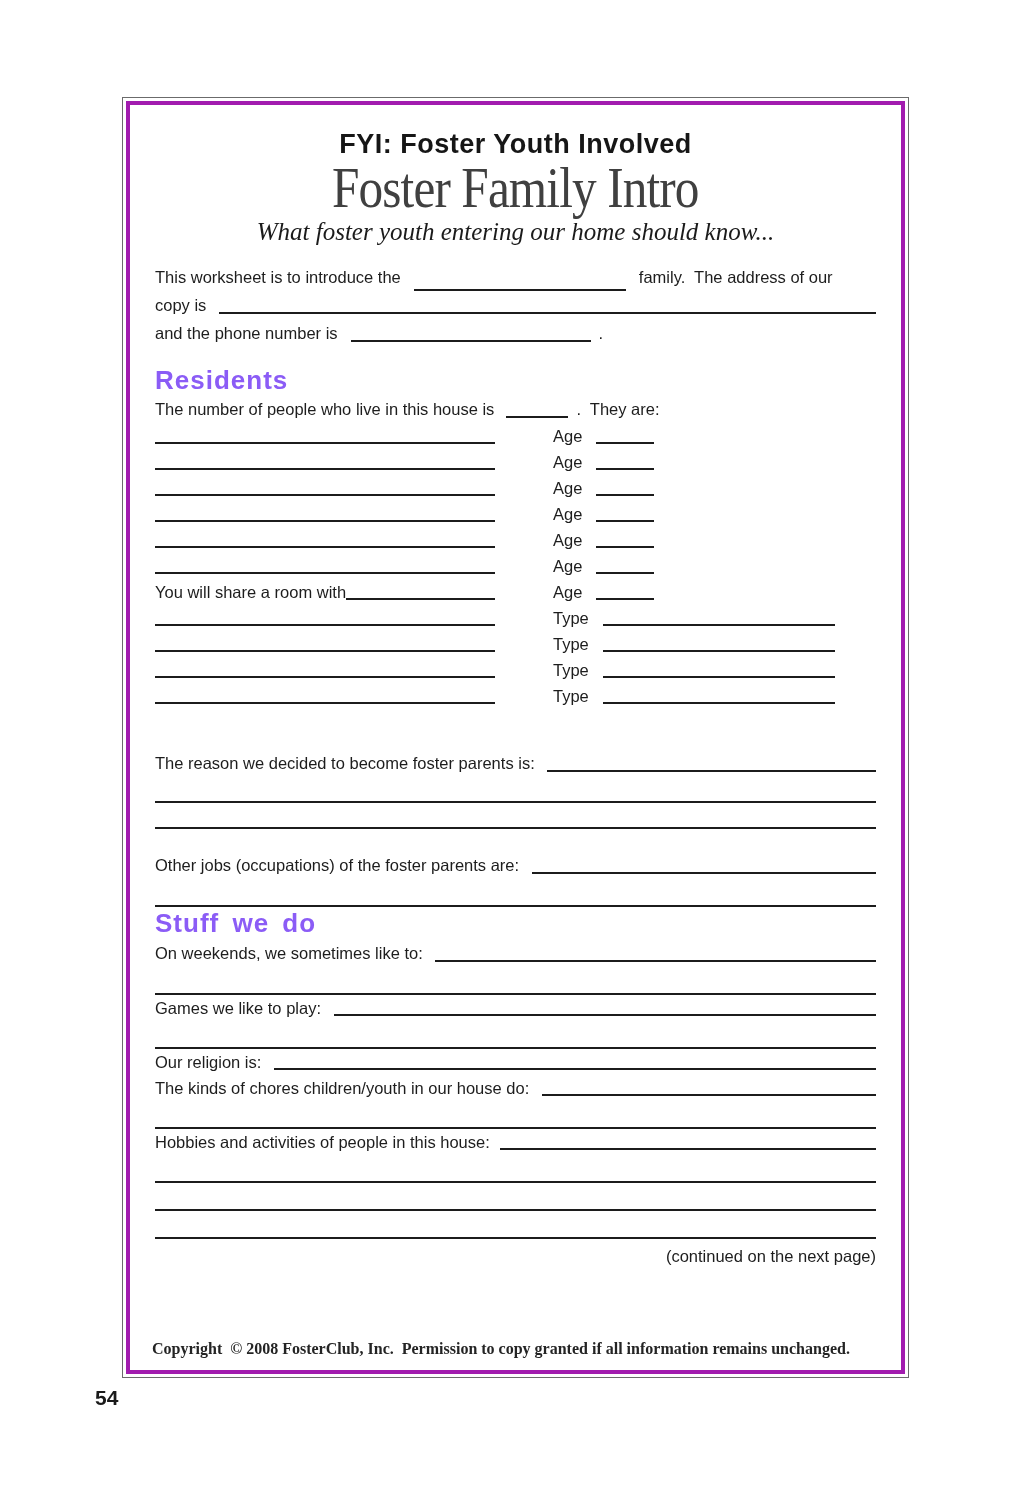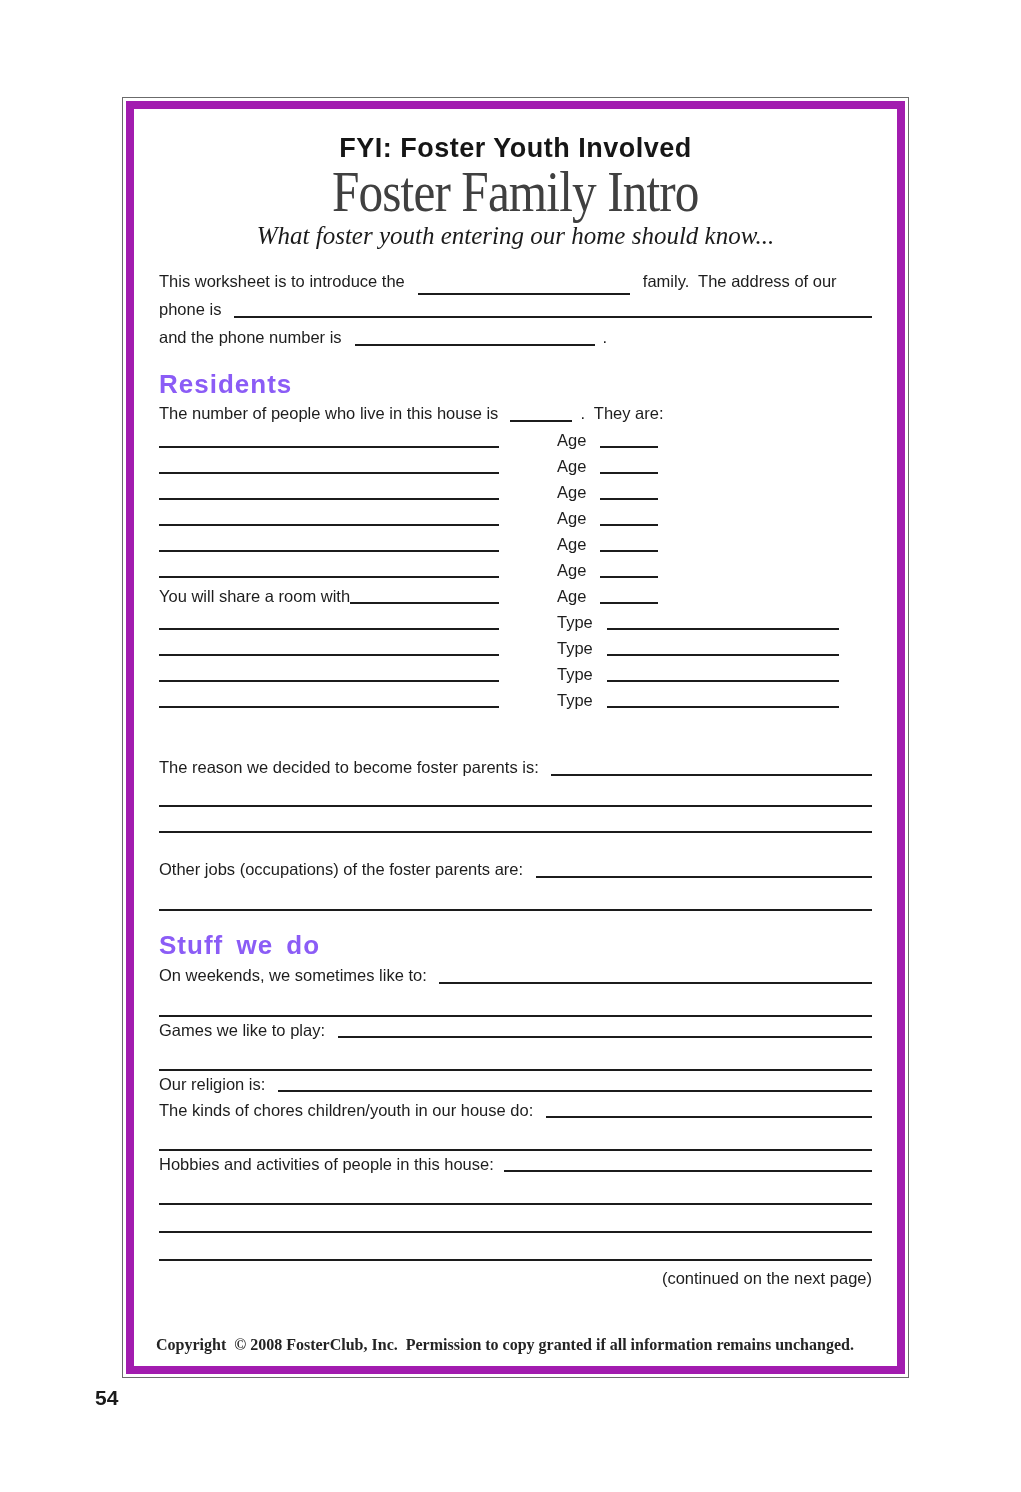--- a/index.html
+++ b/index.html
@@ -23,21 +23,21 @@
     width: 787px;
     height: 1281px;
     border: 1px solid #6b6b6b;
     padding: 3px;
     background: #ffffff;
   }
   .sheet-inner {
     position: relative;
     width: 100%;
     height: 100%;
-    border: 8px solid #a21caf;
+    border: 4px solid #a21caf;
     padding: 20px 25px 0 25px;
     overflow: hidden;
   }
 
   
   .kicker {
     margin-top: 4px;
     height: 30px;
     line-height: 30px;
     text-align: center;
@@ -106,21 +106,21 @@
     word-spacing: 5px;
     color: #8b5cf6;
   }
 
   
   .intro { margin-top: 16px; }
   .residents-heading { margin-top: 18px; }
   .pets-count { margin-top: 26px; }
   .reason-row { margin-top: 40px; justify-content: flex-end; }
   .jobs-row { margin-top: 22px; }
-  .stuff-heading { margin-top: 18px; height: 32px; line-height: 32px; }
+  .stuff-heading { margin-top: 0; height: 32px; line-height: 32px; }
 
   
   .left-cell {
     width: 340px;
     margin-right: 50px;
     display: flex;
     align-items: flex-end;
     height: 26px;
     line-height: 26px;
     margin-top: 36px;
@@ -177,21 +177,21 @@
       </div>
       <div class="subtitle">What foster youth entering our home should know...</div>
 
       <div class="intro">
         <div class="row row-28">
           <span>This worksheet is to introduce the</span>
           <span class="blank blank-family"></span>
           <span>family.  The address of our</span>
         </div>
         <div class="row row-28">
-          <span>phone is </span>
+          <span>copy is </span>
           <span class="blank grow"></span>
         </div>
         <div class="row row-28">
           <span>and the phone number is</span>
           <span class="blank blank-phone"></span>
           <span>.</span>
         </div>
       </div>
 
       <div class="sec-heading residents-heading">Residents</div>

